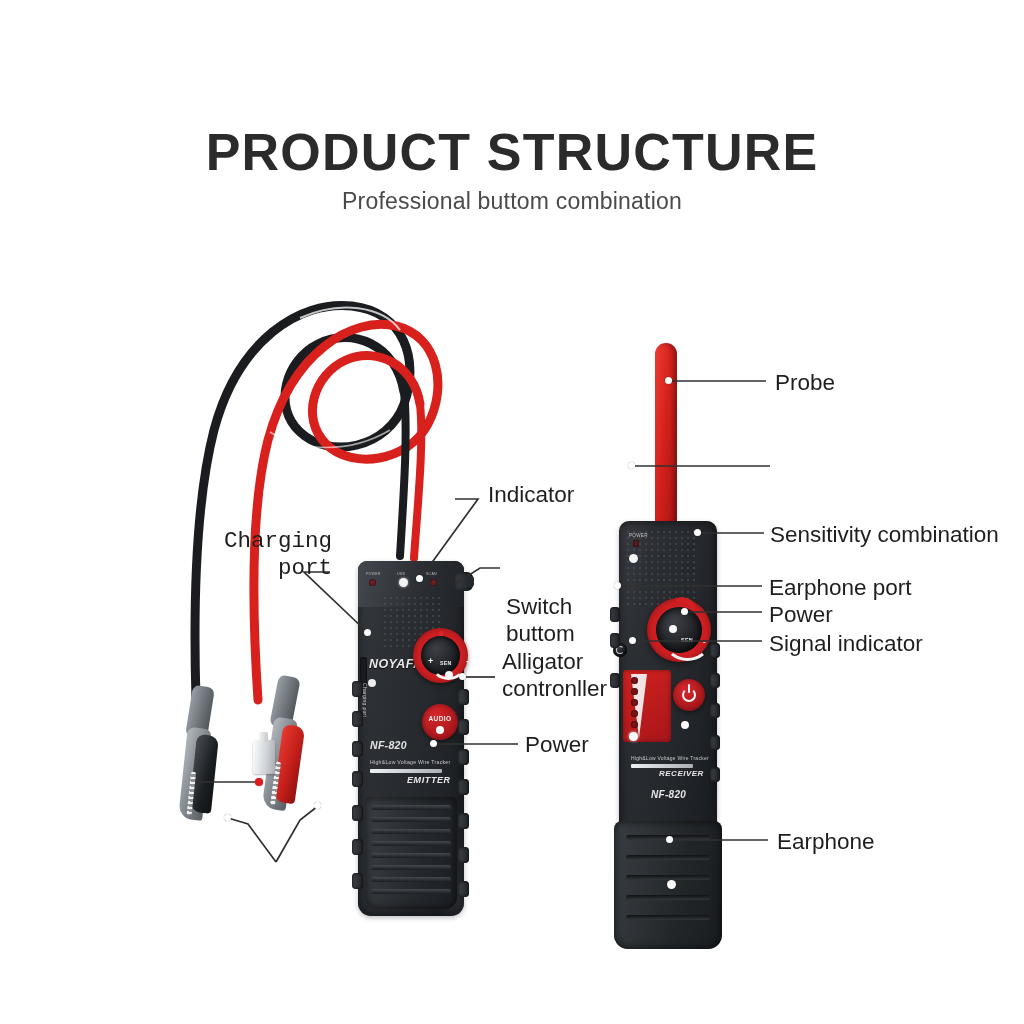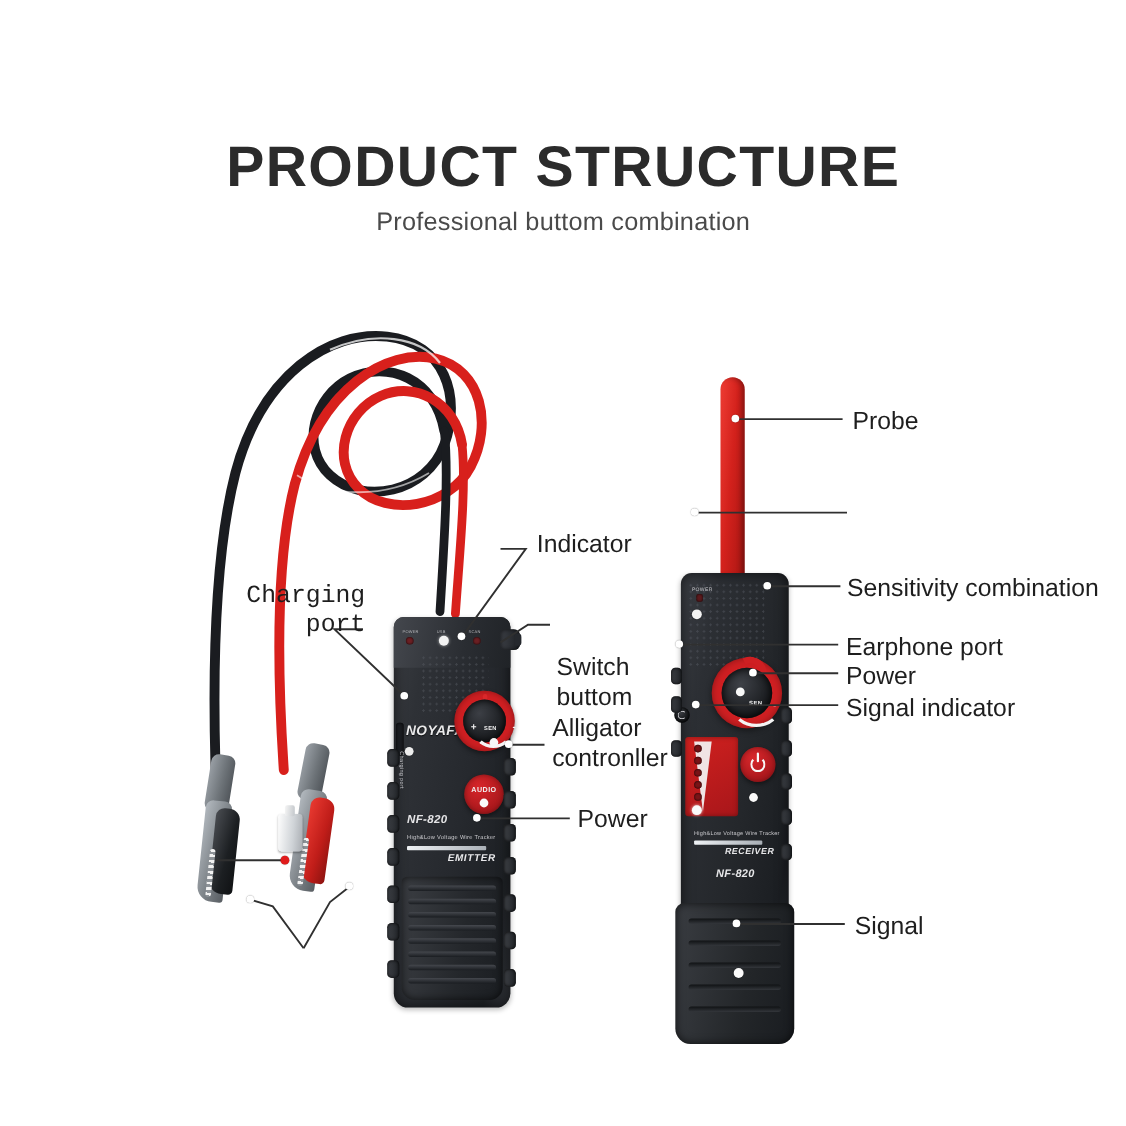--- a/index.html
+++ b/index.html
@@ -441,15 +441,15 @@
 buttom</div>
   <div class="lbl" style="left:502px;top:648px;">Alligator
 contronller</div>
   <div class="lbl" style="left:525px;top:731px;">Power</div>
 
   <div class="lbl" style="left:775px;top:369px;">Probe</div>
   <div class="lbl" style="left:770px;top:521px;">Sensitivity combination</div>
   <div class="lbl" style="left:769px;top:574px;">Earphone port</div>
   <div class="lbl" style="left:769px;top:601px;">Power</div>
   <div class="lbl" style="left:769px;top:630px;">Signal indicator</div>
-  <div class="lbl" style="left:777px;top:828px;">Signal</div>
+  <div class="lbl" style="left:777px;top:828px;">Earphone</div>
 
 </div>
 
 </body></html>

